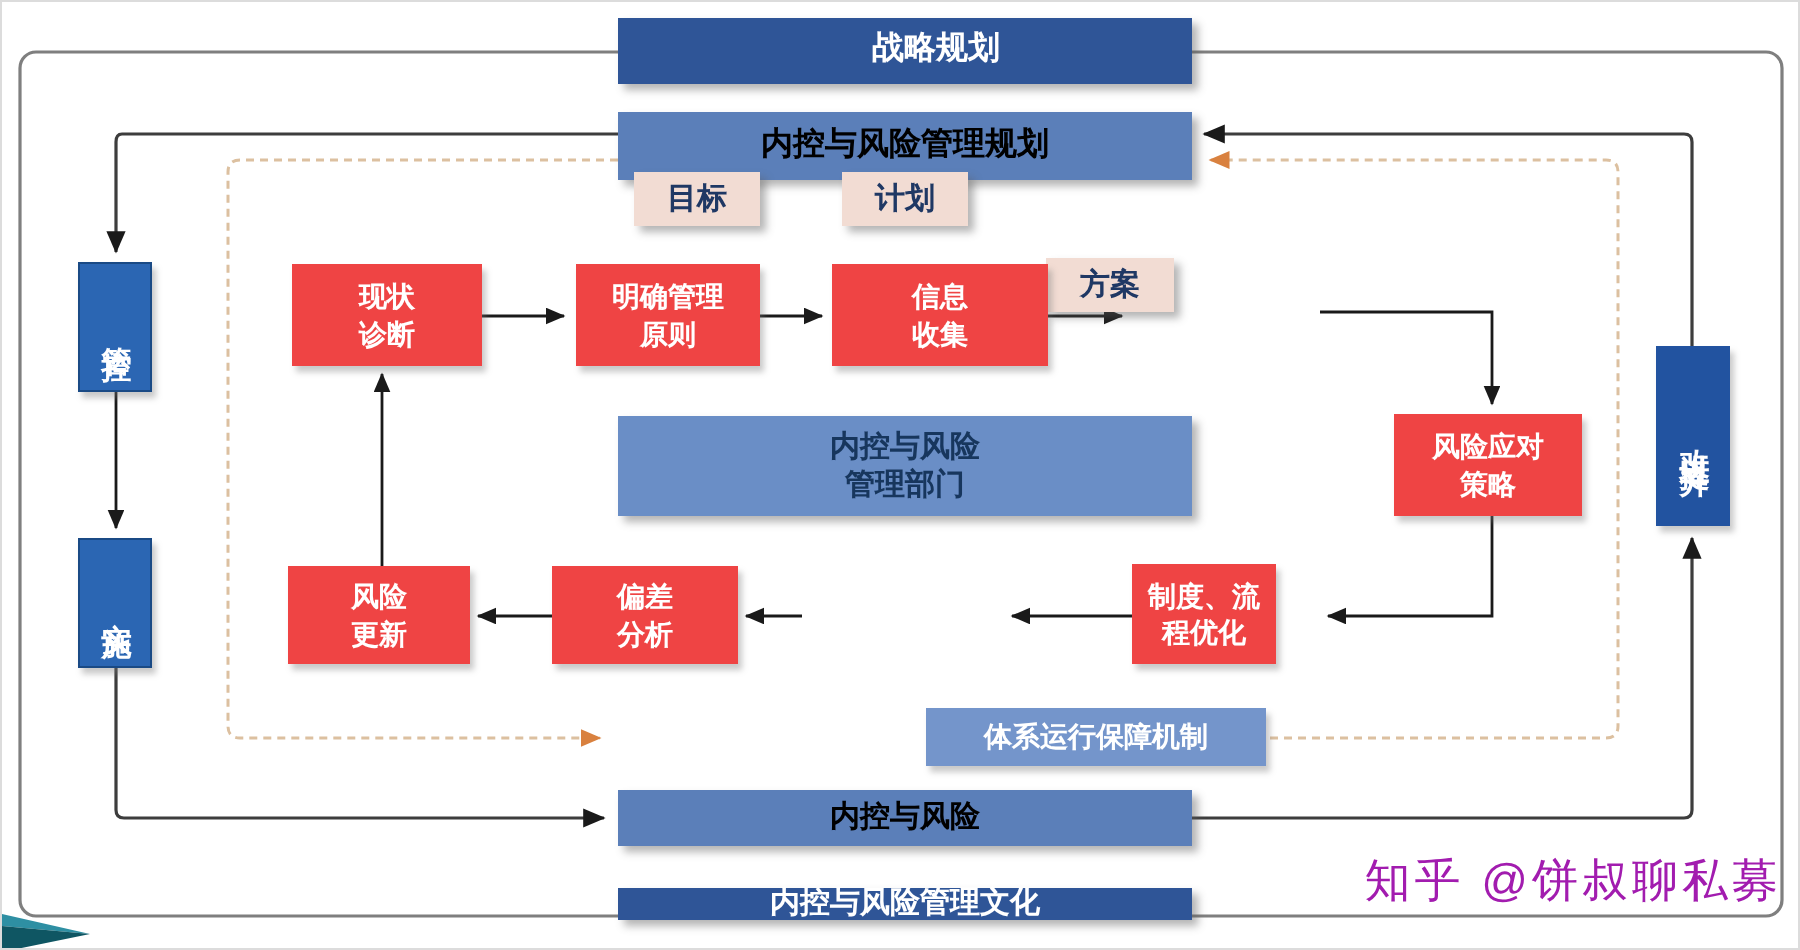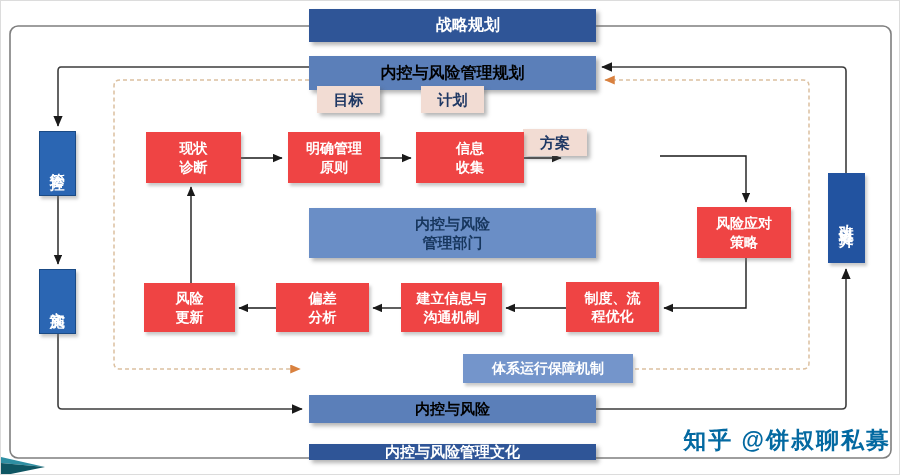--- a/index.html
+++ b/index.html
@@ -22,21 +22,21 @@
   .vbox{
     background:#2b66b3;color:#fff;font-size:15px;border:1px solid #1a4a85;
     writing-mode:vertical-rl;text-orientation:upright;letter-spacing:3px;
     box-shadow:2px 3px 3px rgba(120,120,120,.4);
   }
   .vbox-dark{background:#2253a0;border:none;}
   .chip-net{background:#4a72b8;color:#fff;font-size:14px;box-shadow:2px 3px 3px rgba(120,120,120,.4);}
   .chip-sup{background:#7495cb;color:#fff;font-size:14px;box-shadow:2px 3px 3px rgba(120,120,120,.4);}
   .watermark{
     position:absolute;left:560px;top:424px;width:330px;text-align:right;
-    color:#0369a1;font-size:23px;font-weight:bold;letter-spacing:2px;
+    color:#a21caf;font-size:23px;font-weight:normal;letter-spacing:2px;
     text-shadow:1.5px 1.5px 0 #ffffff;
   }
 </style>
 </head>
 <body>
 
 <div class="canvas">
 
   <svg class="lines" viewBox="0 0 900 475" xmlns="http://www.w3.org/2000/svg">
     <defs>
@@ -93,23 +93,21 @@
   <div class="box flowbox" style="left:696px;top:206px;width:94px;height:51px;">风险应对
 策略</div>
 
   <div class="box centerbox" style="left:308px;top:207px;width:287px;height:50px;">内控与风险
 管理部门</div>
 
   <div class="box flowbox" style="left:143px;top:282px;width:91px;height:49px;">风险
 更新</div>
   <div class="box flowbox" style="left:275px;top:282px;width:93px;height:49px;">偏差
 分析</div>
-  <div class="box flowbox" style="left:400px;top:282px;width:101px;height:49px;">建立信息与
-沟通机制</div>
-  <div class="box flowbox" style="left:565px;top:281px;width:93px;height:50px;">制度、流
+  <div class="box flowbox" style="left:565px;top:281px;width:72px;height:50px;">制度、流
 程优化</div>
 
   <div class="box chip-sup" style="left:462px;top:353px;width:170px;height:29px;">体系运行保障机制</div>
 
   <div class="box banner-med" style="left:308px;top:394px;width:287px;height:28px;font-size:15px;">内控与风险</div>
   <div class="box banner-dark" style="left:308px;top:443px;width:287px;height:16px;font-size:15px;">内控与风险管理文化</div>
 
   <div class="watermark">知乎 @饼叔聊私募</div>
 
   <svg style="position:absolute;left:0;top:452px;" width="50" height="23" viewBox="0 0 50 23" xmlns="http://www.w3.org/2000/svg">

